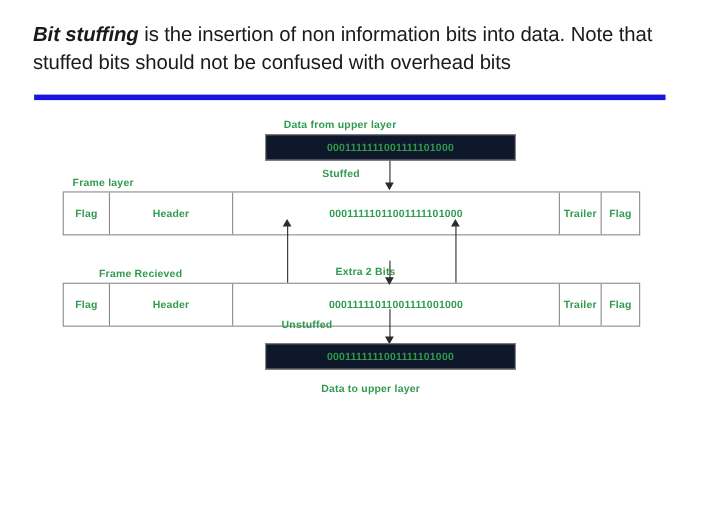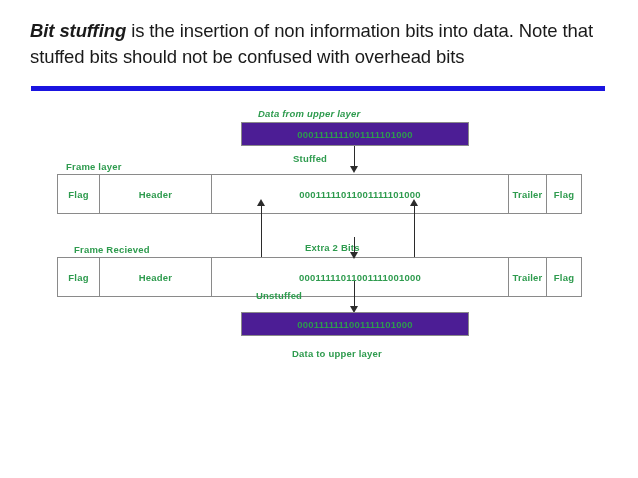--- a/index.html
+++ b/index.html
@@ -55,21 +55,21 @@
   }
 
   .caption {
     position: absolute;
   }
 
   
   .databox {
     position: absolute;
     border: 1px solid #8a8a8a;
-    background: #4c1d95;
+    background: #0f172a;
     box-sizing: border-box;
     display: flex;
     align-items: center;
     justify-content: center;
   }
 
   .frame-row {
     position: absolute;
     left: 57px;
     width: 525px;
@@ -112,21 +112,21 @@
 </head>
 <body>
 
 <div class="slide-text">
   <b>Bit stuffing</b><span> is the insertion of non information bits into data. Note that stuffed bits should not be confused with overhead bits</span>
 </div>
 <div class="rule"></div>
 
 <div class="diagram">
 
-  <div class="caption grn" style="left:258px; top:8px;font-style:italic;">Data from upper layer</div>
+  <div class="caption grn" style="left:258px; top:8px;">Data from upper layer</div>
 
   <div class="databox" style="left:241px; top:22px; width:228px; height:24px;">
     <span class="grn">0001111111001111101000</span>
   </div>
 
   <div class="v-arrow" style="left:354px; top:46px; height:22px;"></div>
   <div class="arrow-head-down" style="left:350px; top:66px;"></div>
 
   <div class="caption grn" style="left:293px; top:53px;">Stuffed</div>
 
@@ -153,21 +153,21 @@
   <div class="arrow-head-up" style="left:257px; top:99px;"></div>
   <div class="v-arrow" style="left:261px; top:104px; height:58px;"></div>
   <div class="arrow-head-down" style="left:257px; top:160px;"></div>
 
   <div class="arrow-head-up" style="left:410px; top:99px;"></div>
   <div class="v-arrow" style="left:414px; top:104px; height:58px;"></div>
   <div class="arrow-head-down" style="left:410px; top:160px;"></div>
 
   <div class="caption grn" style="left:305px; top:142px;">Extra 2 Bits</div>
 
-  <div class="caption grn" style="left:48px; top:144px;padding-left:26px;">Frame Recieved</div>
+  <div class="caption grn" style="left:64px; top:144px;padding-left:26px;">Frame Recieved</div>
 
   <div class="frame-row" style="top:157px;">
     <div class="cell cell-flag">
       <span class="grn">Flag</span>
     </div>
     <div class="cell cell-header">
       <span class="grn">Header</span>
     </div>
     <div class="cell cell-data">
       <span class="grn">00011111011001111001000</span>

